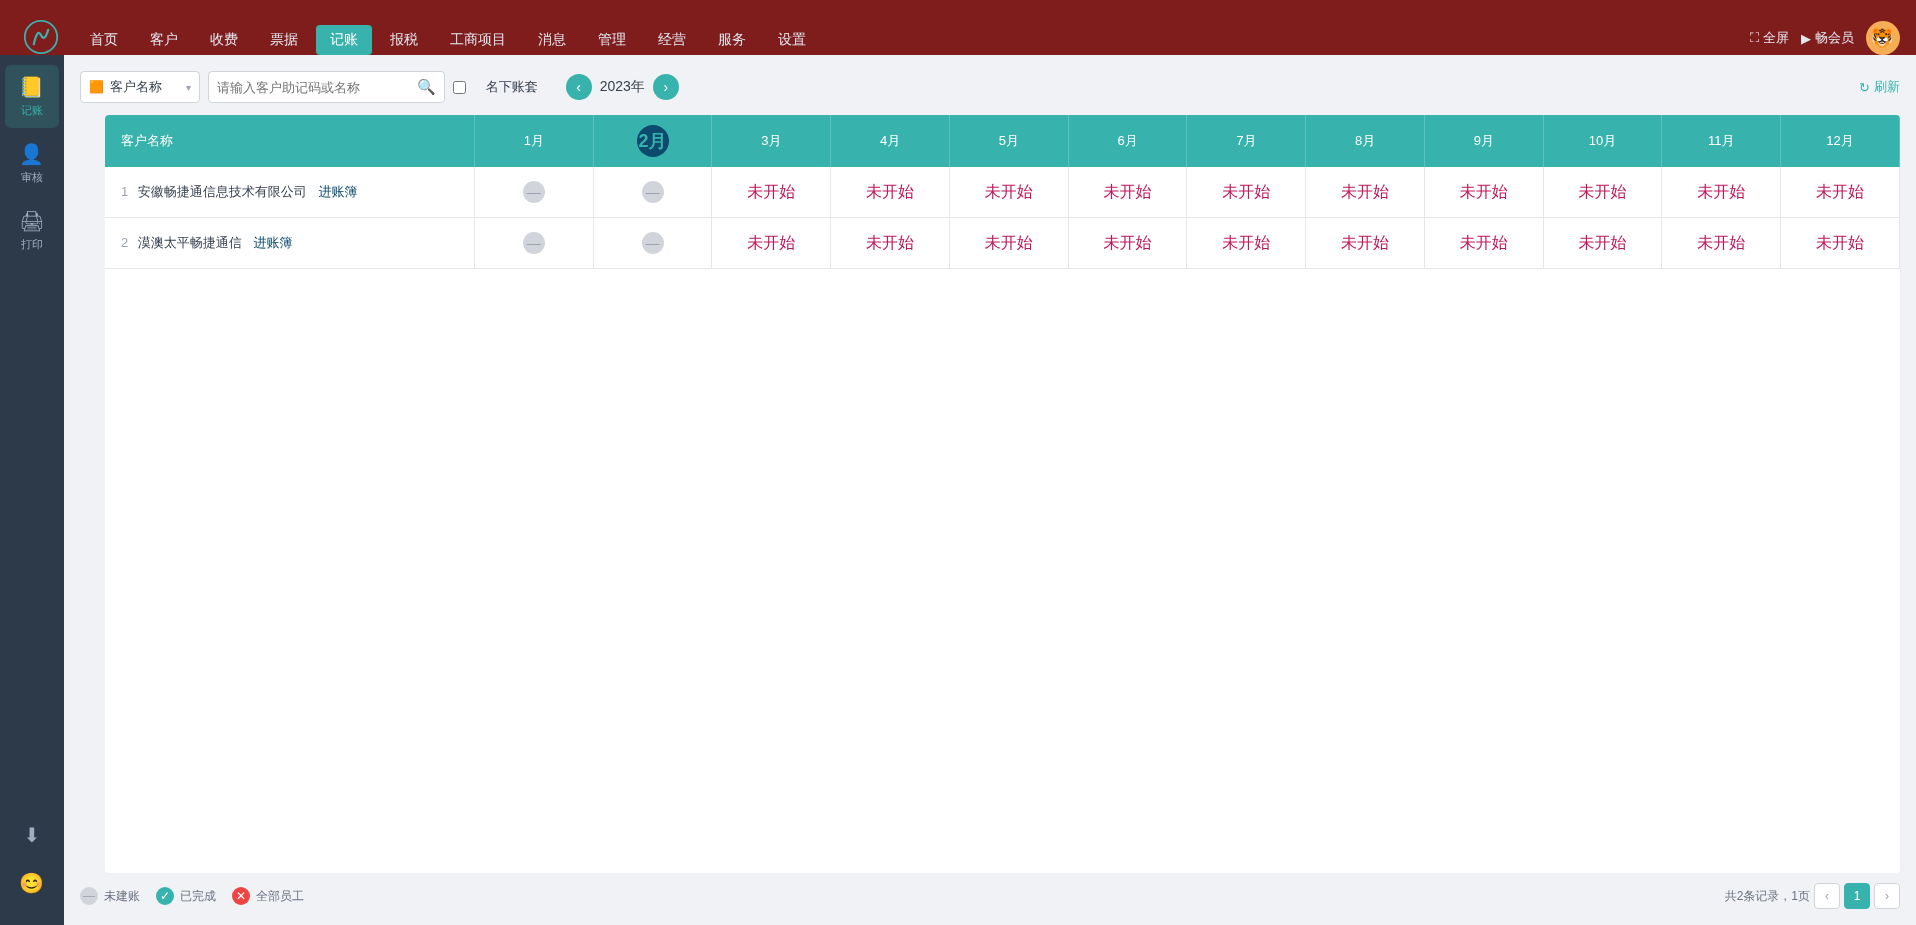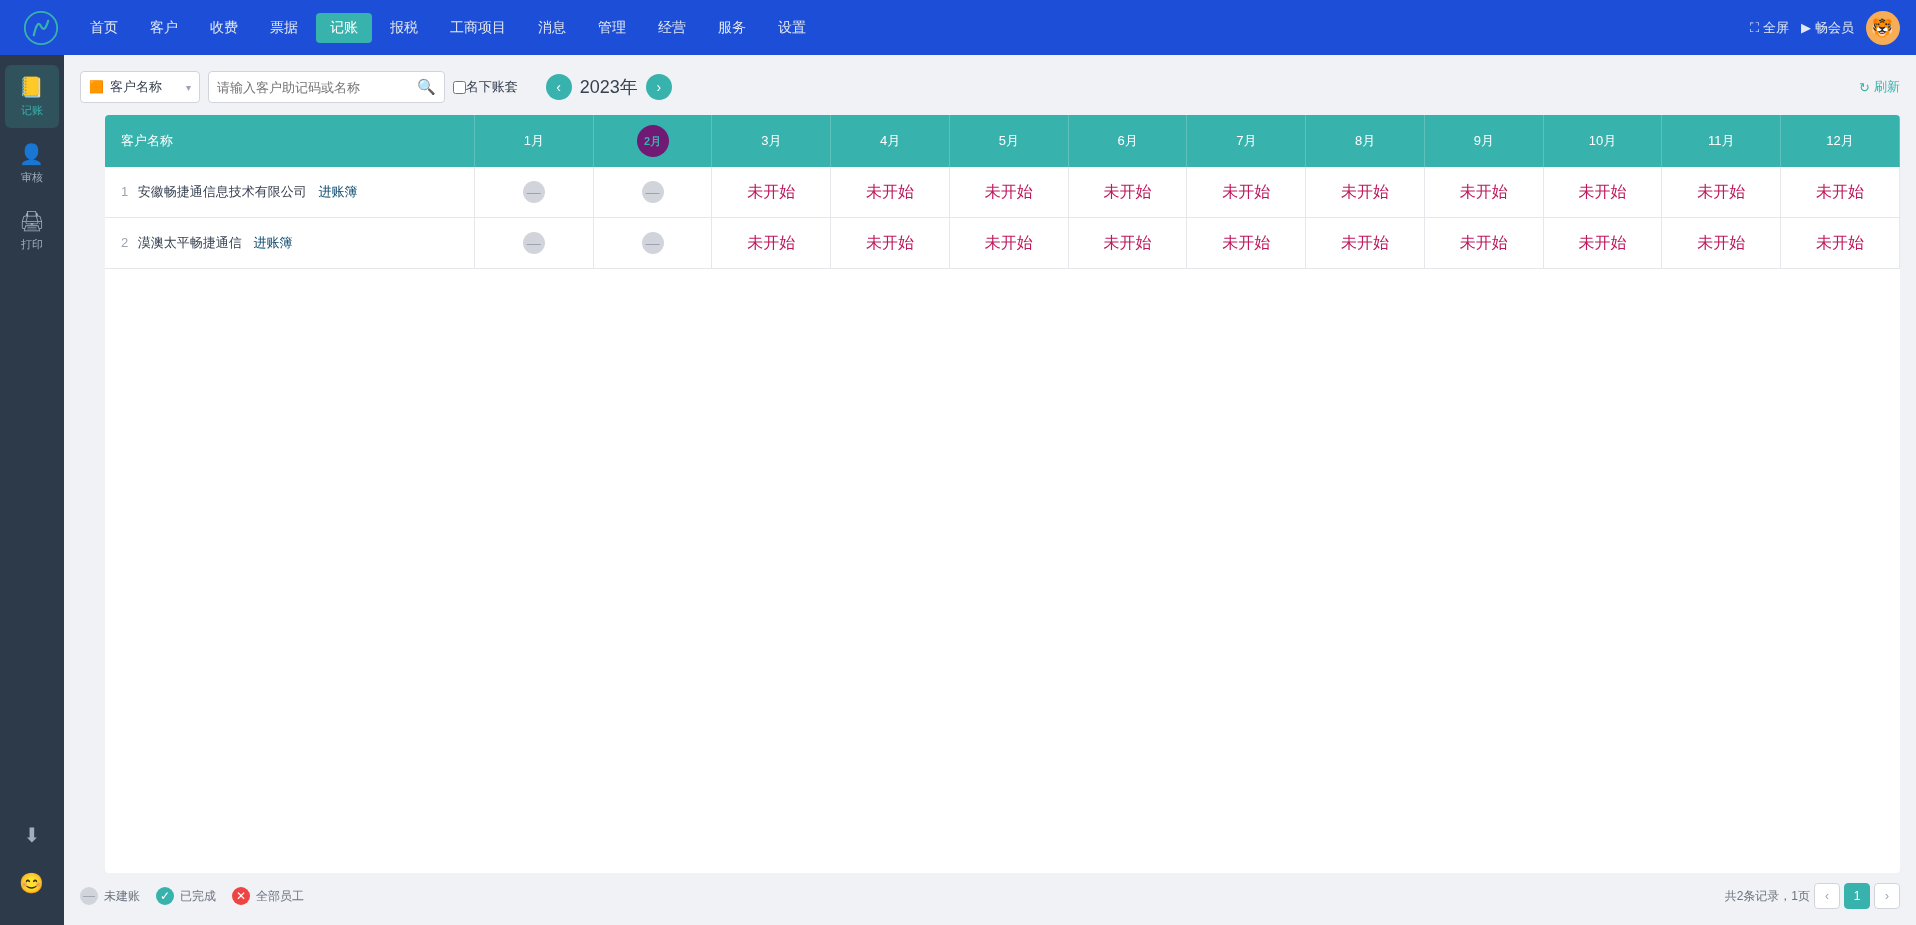--- a/index.html
+++ b/index.html
@@ -1,23 +1,23 @@
 <!DOCTYPE html>
 <html><head>
   <meta charset="utf-8">
   <style>
     * { box-sizing: border-box; margin: 0; padding: 0; }
     body { font-family: 'Microsoft YaHei', Arial, sans-serif; font-size: 13px; background: #f0f2f5; display: flex; flex-direction: column; height: 100vh; overflow: hidden; }
 
     
     .top-nav {
       height: 55px;
-      background: #1d4ed8;
-      display: flex;
-      align-items: center;
+      background: #7f1d1d;
+      display: flex;
+      align-items: flex-end;
       padding: 0 16px;
       flex-shrink: 0;
       position: relative;
     }
     .top-nav-logo {
       width: 50px;
       display: flex;
       align-items: center;
       justify-content: center;
       margin-right: 10px;
@@ -164,21 +164,21 @@
       background: none;
       border: none;
       padding: 4px 8px;
       cursor: pointer;
       color: #9ca3af;
       font-size: 15px;
     }
     .checkbox-label {
       display: flex;
       align-items: center;
-      gap: 0;
+      gap: 20px;
       cursor: pointer;
       font-size: 13px;
       color: #374151;
     }
     .year-nav {
       display: flex;
       align-items: center;
       gap: 8px;
       margin-left: 20px;
     }
@@ -189,21 +189,21 @@
       background: #38b2ac;
       color: #fff;
       display: flex;
       align-items: center;
       justify-content: center;
       cursor: pointer;
       font-size: 14px;
       border: none;
     }
     .year-label {
-      font-size: 18px;
+      font-size: 14px;
       color: #374151;
       font-weight: 500;
     }
     .refresh-btn {
       margin-left: auto;
       display: flex;
       align-items: center;
       gap: 4px;
       cursor: pointer;
       color: #38b2ac;
@@ -242,26 +242,26 @@
       min-width: 280px;
     }
     thead th.col-month {
       min-width: 90px;
     }
     .month-circle {
       display: inline-flex;
       width: 32px;
       height: 32px;
       border-radius: 50%;
-      background: #701a75;
+      background: #0c4a6e;
       color: #38b2ac;
       align-items: center;
       justify-content: center;
       font-weight: 600;
-      font-size: 11px;
+      font-size: 18px;
     }
 
     tbody tr {
       border-bottom: 1px solid #e5e7eb;
     }
     tbody td {
       padding: 14px 8px;
       text-align: center;
       font-size: 13px;
       color: #6b7280;

